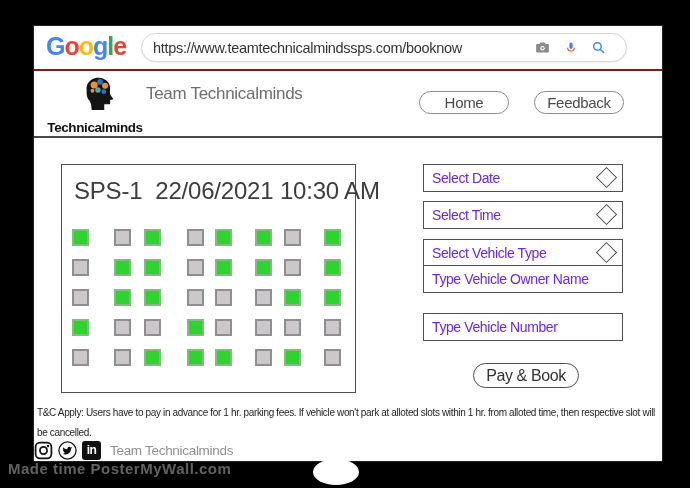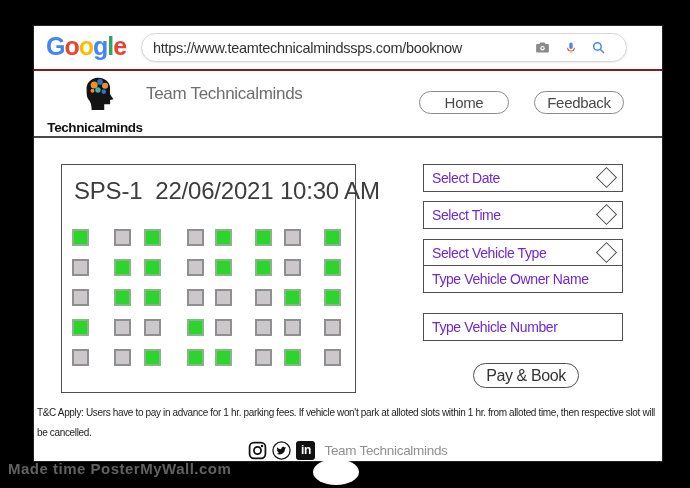--- a/index.html
+++ b/index.html
@@ -57,21 +57,21 @@
     border:1.2px solid #4f4f4f; transform:rotate(45deg); background:#fff; cursor:pointer; }
   .pay-book-btn { position:absolute; left:50px; top:199px; width:106px; height:25px;
     border:1.5px solid #4f4f4f; border-radius:13px; background:#fff;
     font-size:16px; color:#333; letter-spacing:-0.4px; cursor:pointer;
     font-family:"Liberation Sans", sans-serif; }
 
   
   .terms { position:absolute; left:3px; top:377px; width:625px; font-size:10px;
     line-height:20px; color:#1e1e1e; letter-spacing:-0.35px; }
   .footer { position:absolute; left:0; top:412px; width:100%; height:25px;
-    display:flex; align-items:center; justify-content:center; gap:5px; }
+    display:flex; align-items:center; gap:5px; }
   .footer svg, .li-badge { display:block; cursor:pointer; }
   .li-badge { width:19px; height:19px; background:#111; border-radius:3px; color:#fff;
     font-size:12px; font-weight:bold; text-align:center; line-height:19px;
     letter-spacing:-0.5px; }
   .footer-brand { font-size:13.5px; color:#909090; margin-left:4px; letter-spacing:-0.3px; }
 
   
   .watermark { position:absolute; left:8px; top:460px; font-size:15px; font-weight:bold;
     color:rgba(130,130,130,0.75); letter-spacing:0.5px; }
   .ellipse-decoration { position:absolute; left:313px; top:459px; width:46px; height:26px;

